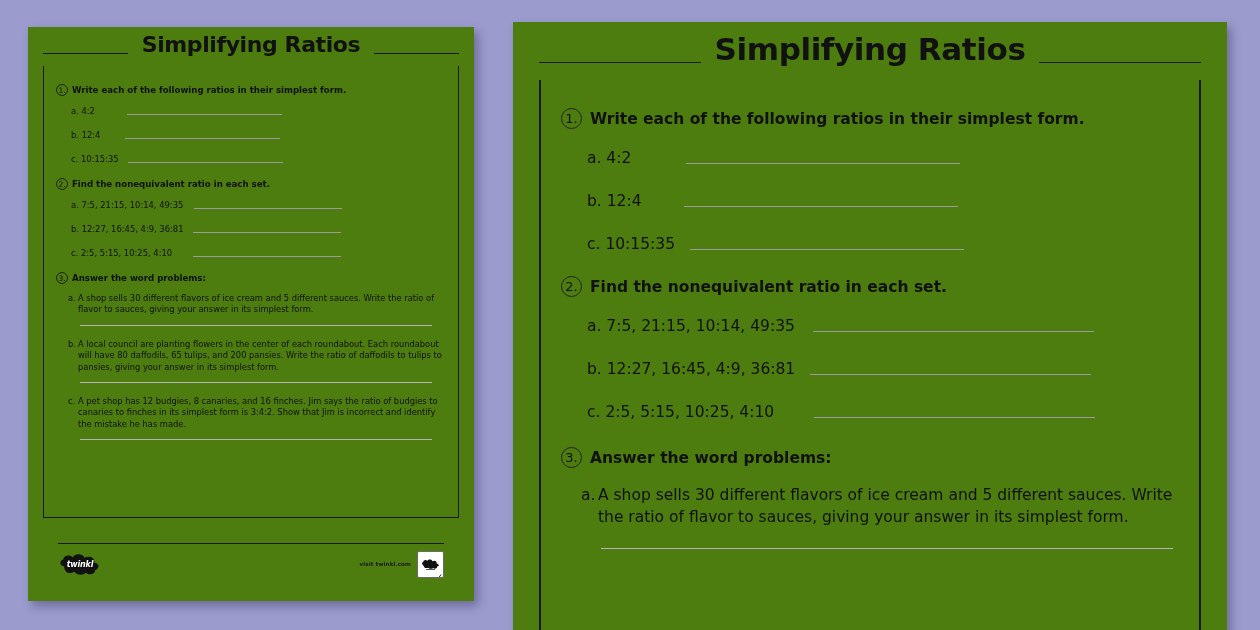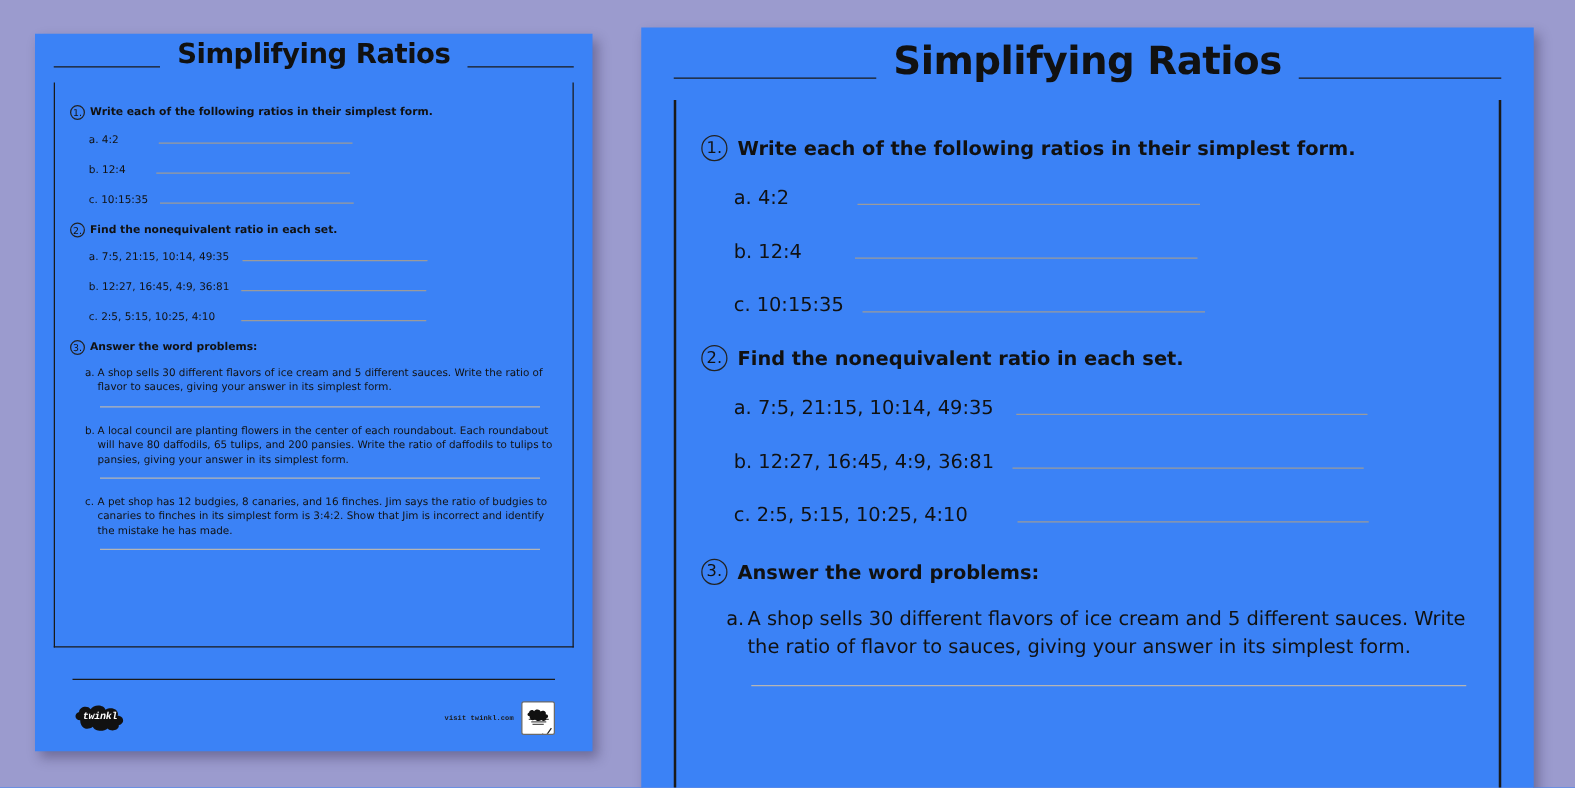--- a/index.html
+++ b/index.html
@@ -12,21 +12,21 @@
 
   body {
     background: #9b9bce;
     font-family: "DejaVu Sans", sans-serif;
     position: relative;
   }
 
   
   .card {
     position: absolute;
-    background: #3b82f6;
+    background: #4d7c0f;
     box-shadow: 4px 5px 9px rgba(40, 35, 70, 0.38);
   }
 
   #card-left {
     left: 28px;
     top: 27px;
     width: 446px;
     height: 574px;
     padding: 14px 15px 0 15px;
   }
@@ -186,22 +186,21 @@
   #card-right .wp-rule { margin: 20px 0 0 40px; width: 572px; }
 
   
   .footer {
     position: absolute;
     left: 15px;
     right: 15px;
     bottom: 0;
     height: 58px;
     border-top: 1.5px solid #1a1a1a;
-    padding-top: 17px;
-    font-family: Liberation Mono, monospace;
+    padding-top: 7px;
   }
 
   .footer-inner {
     display: flex;
     align-items: center;
     justify-content: space-between;
     height: 26px;
   }
 
   

